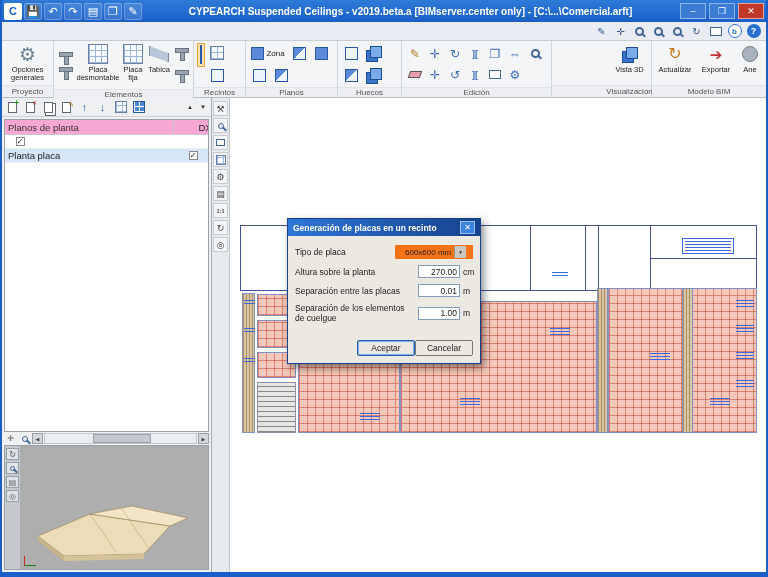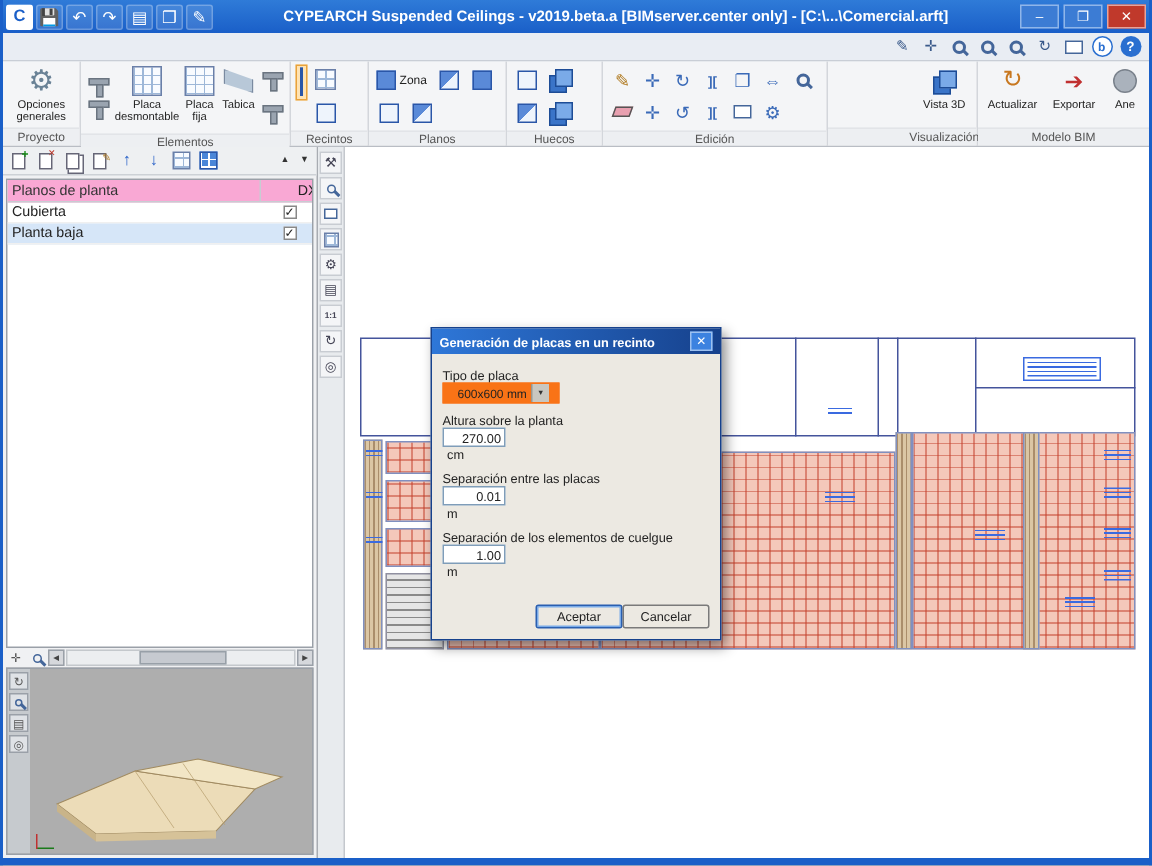--- a/index.html
+++ b/index.html
@@ -137,21 +137,21 @@
   .lblbox .lbl { width:100%; height:100%; }
 
   
   .dlg { position:absolute; left:57px; top:120px; width:194px; background:#ece9e2; border:1px solid #16418c;
     box-shadow:3px 4px 8px rgba(0,0,0,.45); z-index:10; font-size:8.5px; }
   .dlg-title { height:17px; background:linear-gradient(90deg,#2e77d8,#16418c); color:#fff; font-weight:bold; font-size:8.5px;
     display:flex; align-items:center; padding:0 5px; }
   .dlg-close { margin-left:auto; width:15px; height:13px; background:#3c82e0; border:1px solid #9cc0f0; color:#fff; font-size:8px;
     display:flex; align-items:center; justify-content:center; }
   .dlg-body { padding:9px 7px 7px; }
-  .frow { display:flex; margin-bottom:6px;flex-direction:column; }
+  .frow { display:flex; align-items:center; margin-bottom:6px; }
   .frow .lab { flex:1; padding-right:3px; }
   .inp { width:42px; height:13px; background:#fff; border:1px solid #7f9db9; display:flex; align-items:center; justify-content:flex-end; padding:0 2px; }
   .unit { width:13px; padding-left:3px; }
   .dd { width:78px; height:14px; background:#f97316; border:7px solid #f97316; display:flex; align-items:center; padding-left:3px; font-size:8px; }
   .dd-arrow { margin-left:auto; width:12px; height:12px; background:#c9c7c0; border-left:1px solid #99978f; display:flex; align-items:center; justify-content:center; font-size:5px; color:#333; }
   .btnrow { display:flex; justify-content:flex-end; margin-top:17px; }
   .dbtn { min-width:58px; height:16px; background:#ece9e2; border:1px solid #7a7a7a; border-radius:2px;
     display:flex; align-items:center; justify-content:center; font-size:8.5px; }
   .dbtn.focus { border-color:#2a5fb0; box-shadow:0 0 0 1px #7aabe8 inset; }
 </style>
@@ -408,27 +408,26 @@
         <div class="tbtn sortbtn">▲</div>
         <div class="tbtn sortbtn">▼</div>
       </div>
 
       <div class="lp-table">
         <div class="lpt-head">
           <div class="c1">Planos de planta</div>
           <div class="c2">DXF</div>
         </div>
         <div class="lpt-row">
-          <div class="c1">Cubierta</div>
           <div class="c2">
               <span class="chk">✓</span>
             </div>
         </div>
         <div class="lpt-row sel">
-          <div class="c1">Planta baja</div>
+          <div class="c1">Planta placa</div>
           <div class="c2">
               <span class="chk">✓</span>
             </div>
         </div>
       </div>
 
       <div class="lp-preview">
         <div class="pv-row">
           <div class="pv-tool">✛</div>
           <div class="pv-tool">

